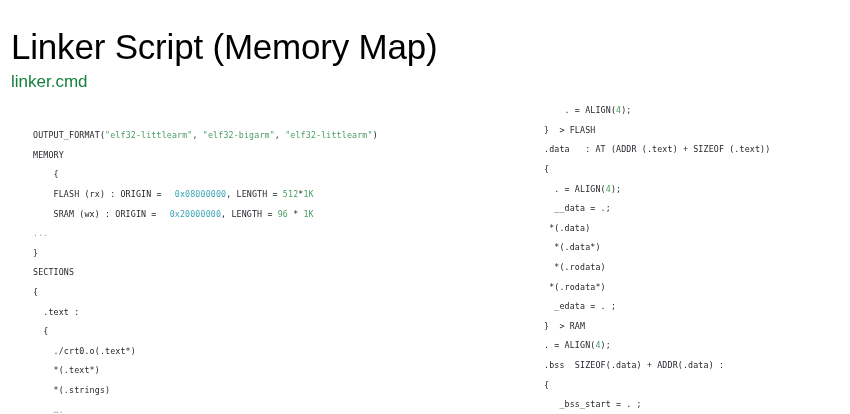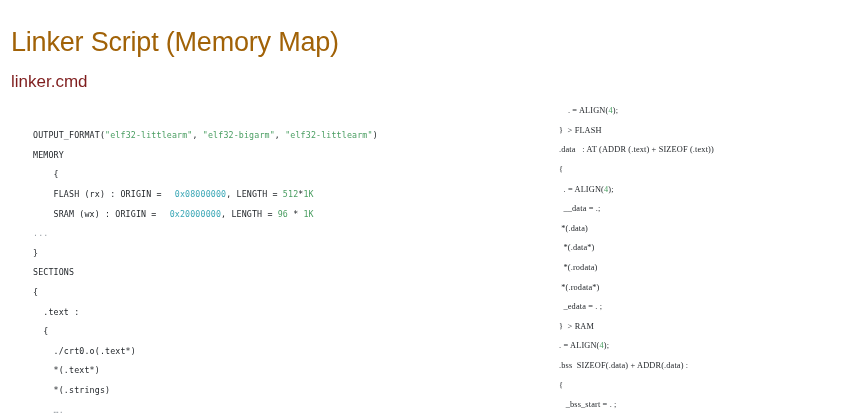--- a/index.html
+++ b/index.html
@@ -20,58 +20,57 @@
     position: relative;
     width: 850px;
     height: 414px;
     box-sizing: border-box;
   }
 
   .slide-title {
     position: absolute;
     left: 11px;
     top: 7px;
-    font-size: 27px;
+    font-size: 35px;
     font-weight: 400;
-    color: #a16207;
+    color: #000000;
     letter-spacing: -0.2px;
     line-height: 34px;
     white-space: nowrap;
   }
 
   .slide-subtitle {
     position: absolute;
     left: 11px;
     top: 71px;
     font-size: 17px;
     font-weight: 400;
-    color: #7f1d1d;
+    color: #15803d;
     line-height: 22px;
     white-space: nowrap;
   }
 
   .code-col {
     position: absolute;
     font-family: "DejaVu Sans Mono", "Liberation Mono", monospace;
     font-size: 8.3px;
     line-height: 19.6px;
     color: #23272b;
     white-space: pre;
     letter-spacing: 0.15px;
   }
 
   .code-col.left {
     left: 33px;
     top: 118px;
   }
 
   .code-col.right {
-    left: 559px;
+    left: 544px;
     top: 93px;
-    font-family: Liberation Serif, serif;
   }
 
   .ln {
     white-space: pre;
     height: 19.6px;
   }
 
   
   .s-str  { color: #4a9e62; }
   .s-num  { color: #4a9e62; }

